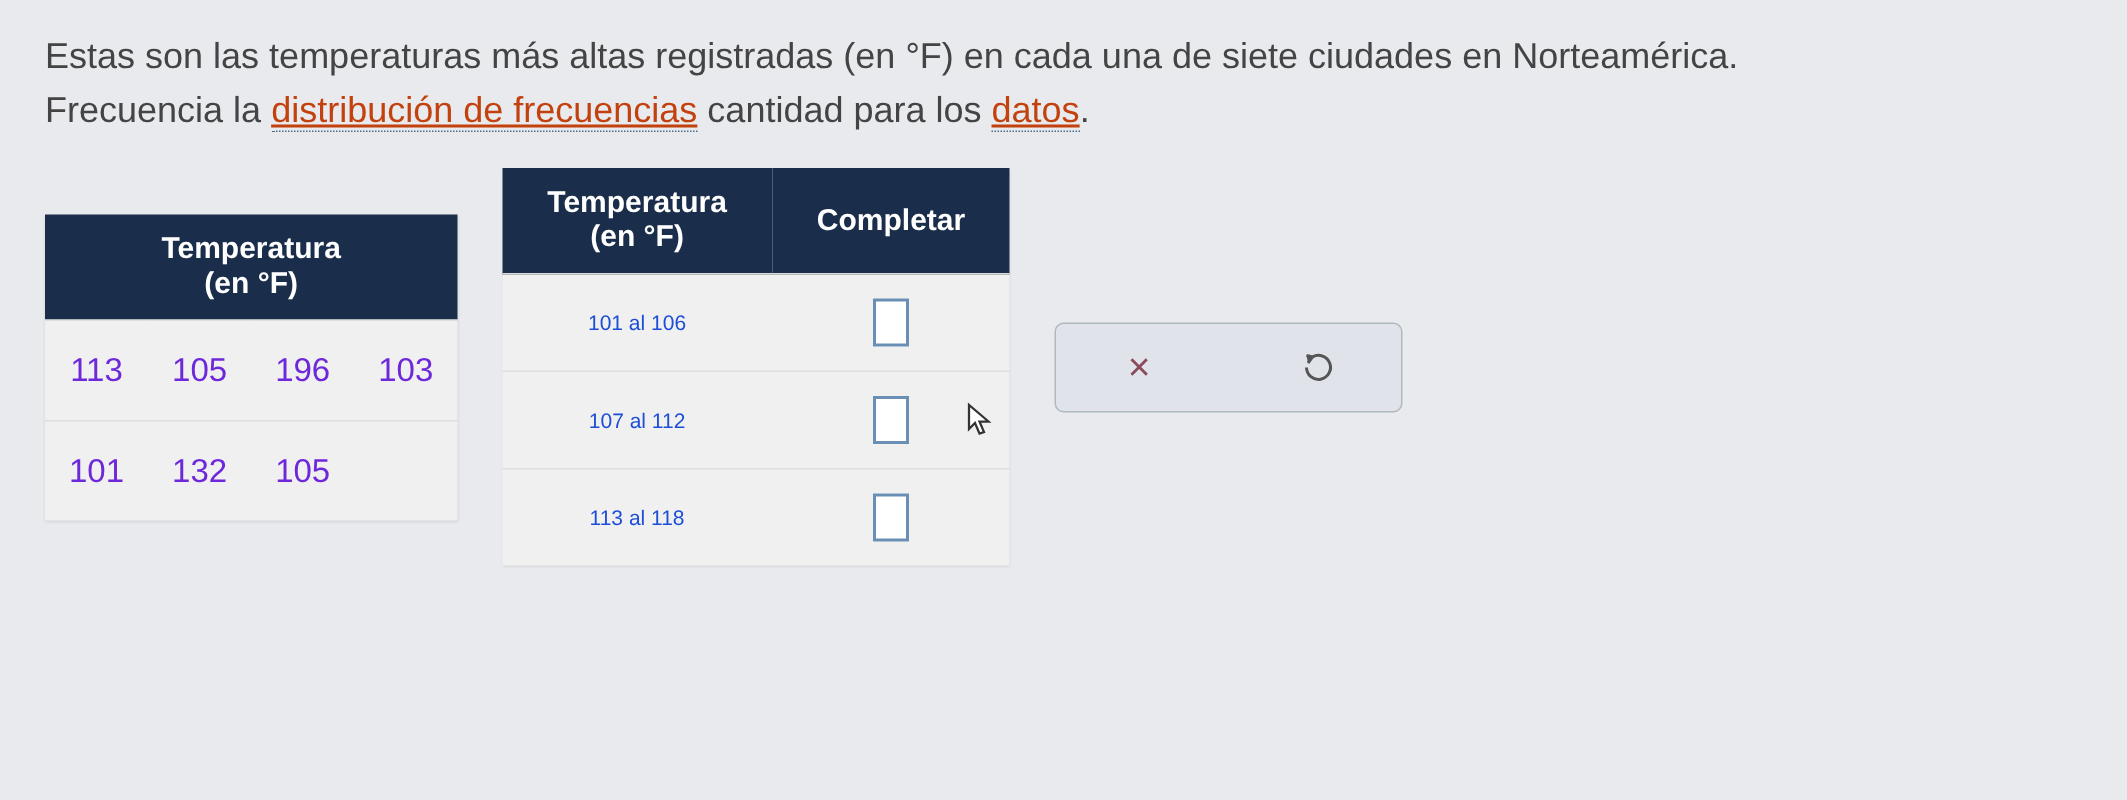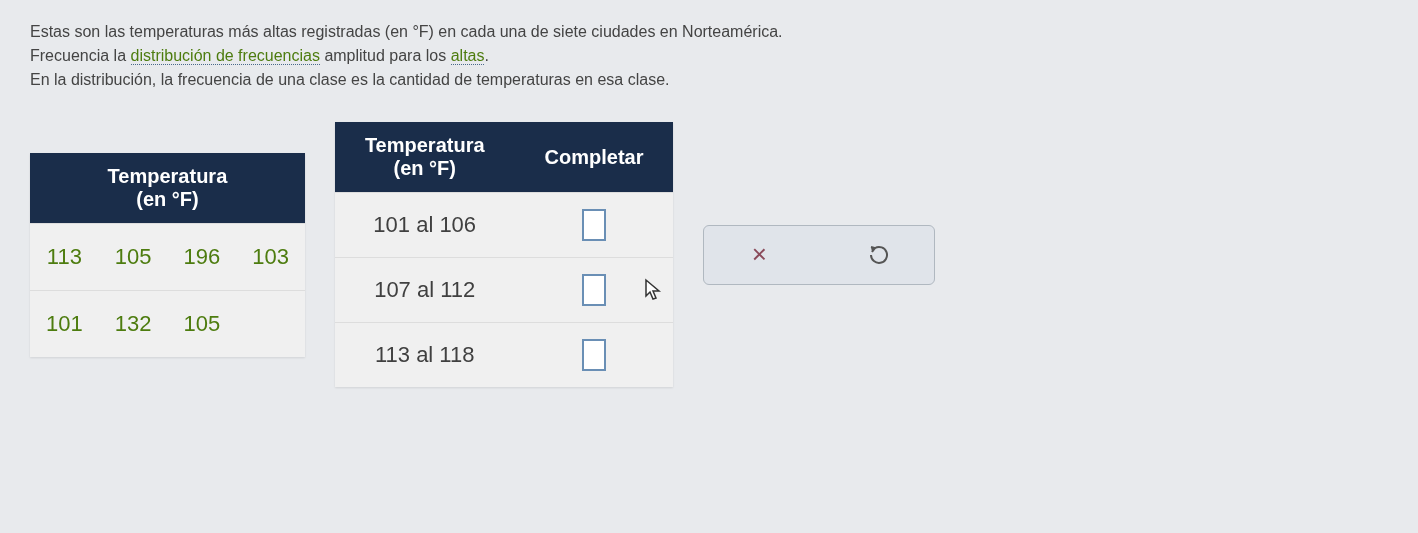--- a/index.html
+++ b/index.html
@@ -8,27 +8,28 @@
       box-sizing: border-box;
     }
     body {
       font-family: Arial, sans-serif;
       background: #e8eaed;
       padding: 20px 30px;
       width: 1418px;
       color: #3a3a3a;
     }
     .instructions {
-      font-size: 16px;
+      font-size: 24px;
       line-height: 1.5;
-      margin-bottom: 30px;
+      margin-bottom: 20px;
       color: #444;
     }
     .link-text {
-      color: #4d7c0f;
+      color: #c2410c;
+      text-decoration: underline;
       border-bottom: 1px dotted #4a6a8a;
     }
     .content-row {
       display: flex;
       align-items: center;
       gap: 30px;
     }
     .data-table {
       border-collapse: collapse;
       background: #f0f0f0;
@@ -39,41 +40,41 @@
       color: #fff;
       font-size: 20px;
       font-weight: bold;
       padding: 12px 30px;
       text-align: center;
     }
     .data-table td {
       padding: 20px 16px;
       font-size: 22px;
       text-align: center;
-      color: #4d7c0f;
+      color: #6d28d9;
       border-top: 1px solid #ddd;
     }
     .freq-table {
       border-collapse: collapse;
       background: #f0f0f0;
       box-shadow: 0 1px 2px rgba(0,0,0,0.1);
     }
     .freq-table th {
       background: #1a2d4a;
       color: #fff;
       font-size: 20px;
       font-weight: bold;
       padding: 12px 30px;
       text-align: center;
     }
     .freq-table td {
       padding: 16px 30px;
-      font-size: 22px;
-      text-align: center;
-      color: #404040;
+      font-size: 14px;
+      text-align: center;
+      color: #1d4ed8;
       border-top: 1px solid #ddd;
     }
     .input-box {
       width: 24px;
       height: 32px;
       border: 2px solid #6a8fb5;
       background: #fff;
       display: inline-block;
       vertical-align: middle;
     }
@@ -117,23 +118,22 @@
       width: 24px;
       height: 24px;
     }
   </style>
 </head>
 <body>
 
 <div class="instructions">
   <div>Estas son las temperaturas más altas registradas (en °F) en cada una de siete ciudades en Norteamérica.</div>
   <div>
-    <span>Frecuencia la </span><span class="link-text">distribución de frecuencias</span><span> amplitud para los </span><span class="link-text">altas</span><span>.</span>
+    <span>Frecuencia la </span><span class="link-text">distribución de frecuencias</span><span> cantidad para los </span><span class="link-text">datos</span><span>.</span>
   </div>
-  <div>En la distribución, la frecuencia de una clase es la cantidad de temperaturas en esa clase.</div>
 </div>
 
 <div class="content-row">
 
   <table class="data-table">
     <thead>
       <tr>
         <th colspan="4">
           <div>Temperatura</div>
           <div>(en °F)</div>

